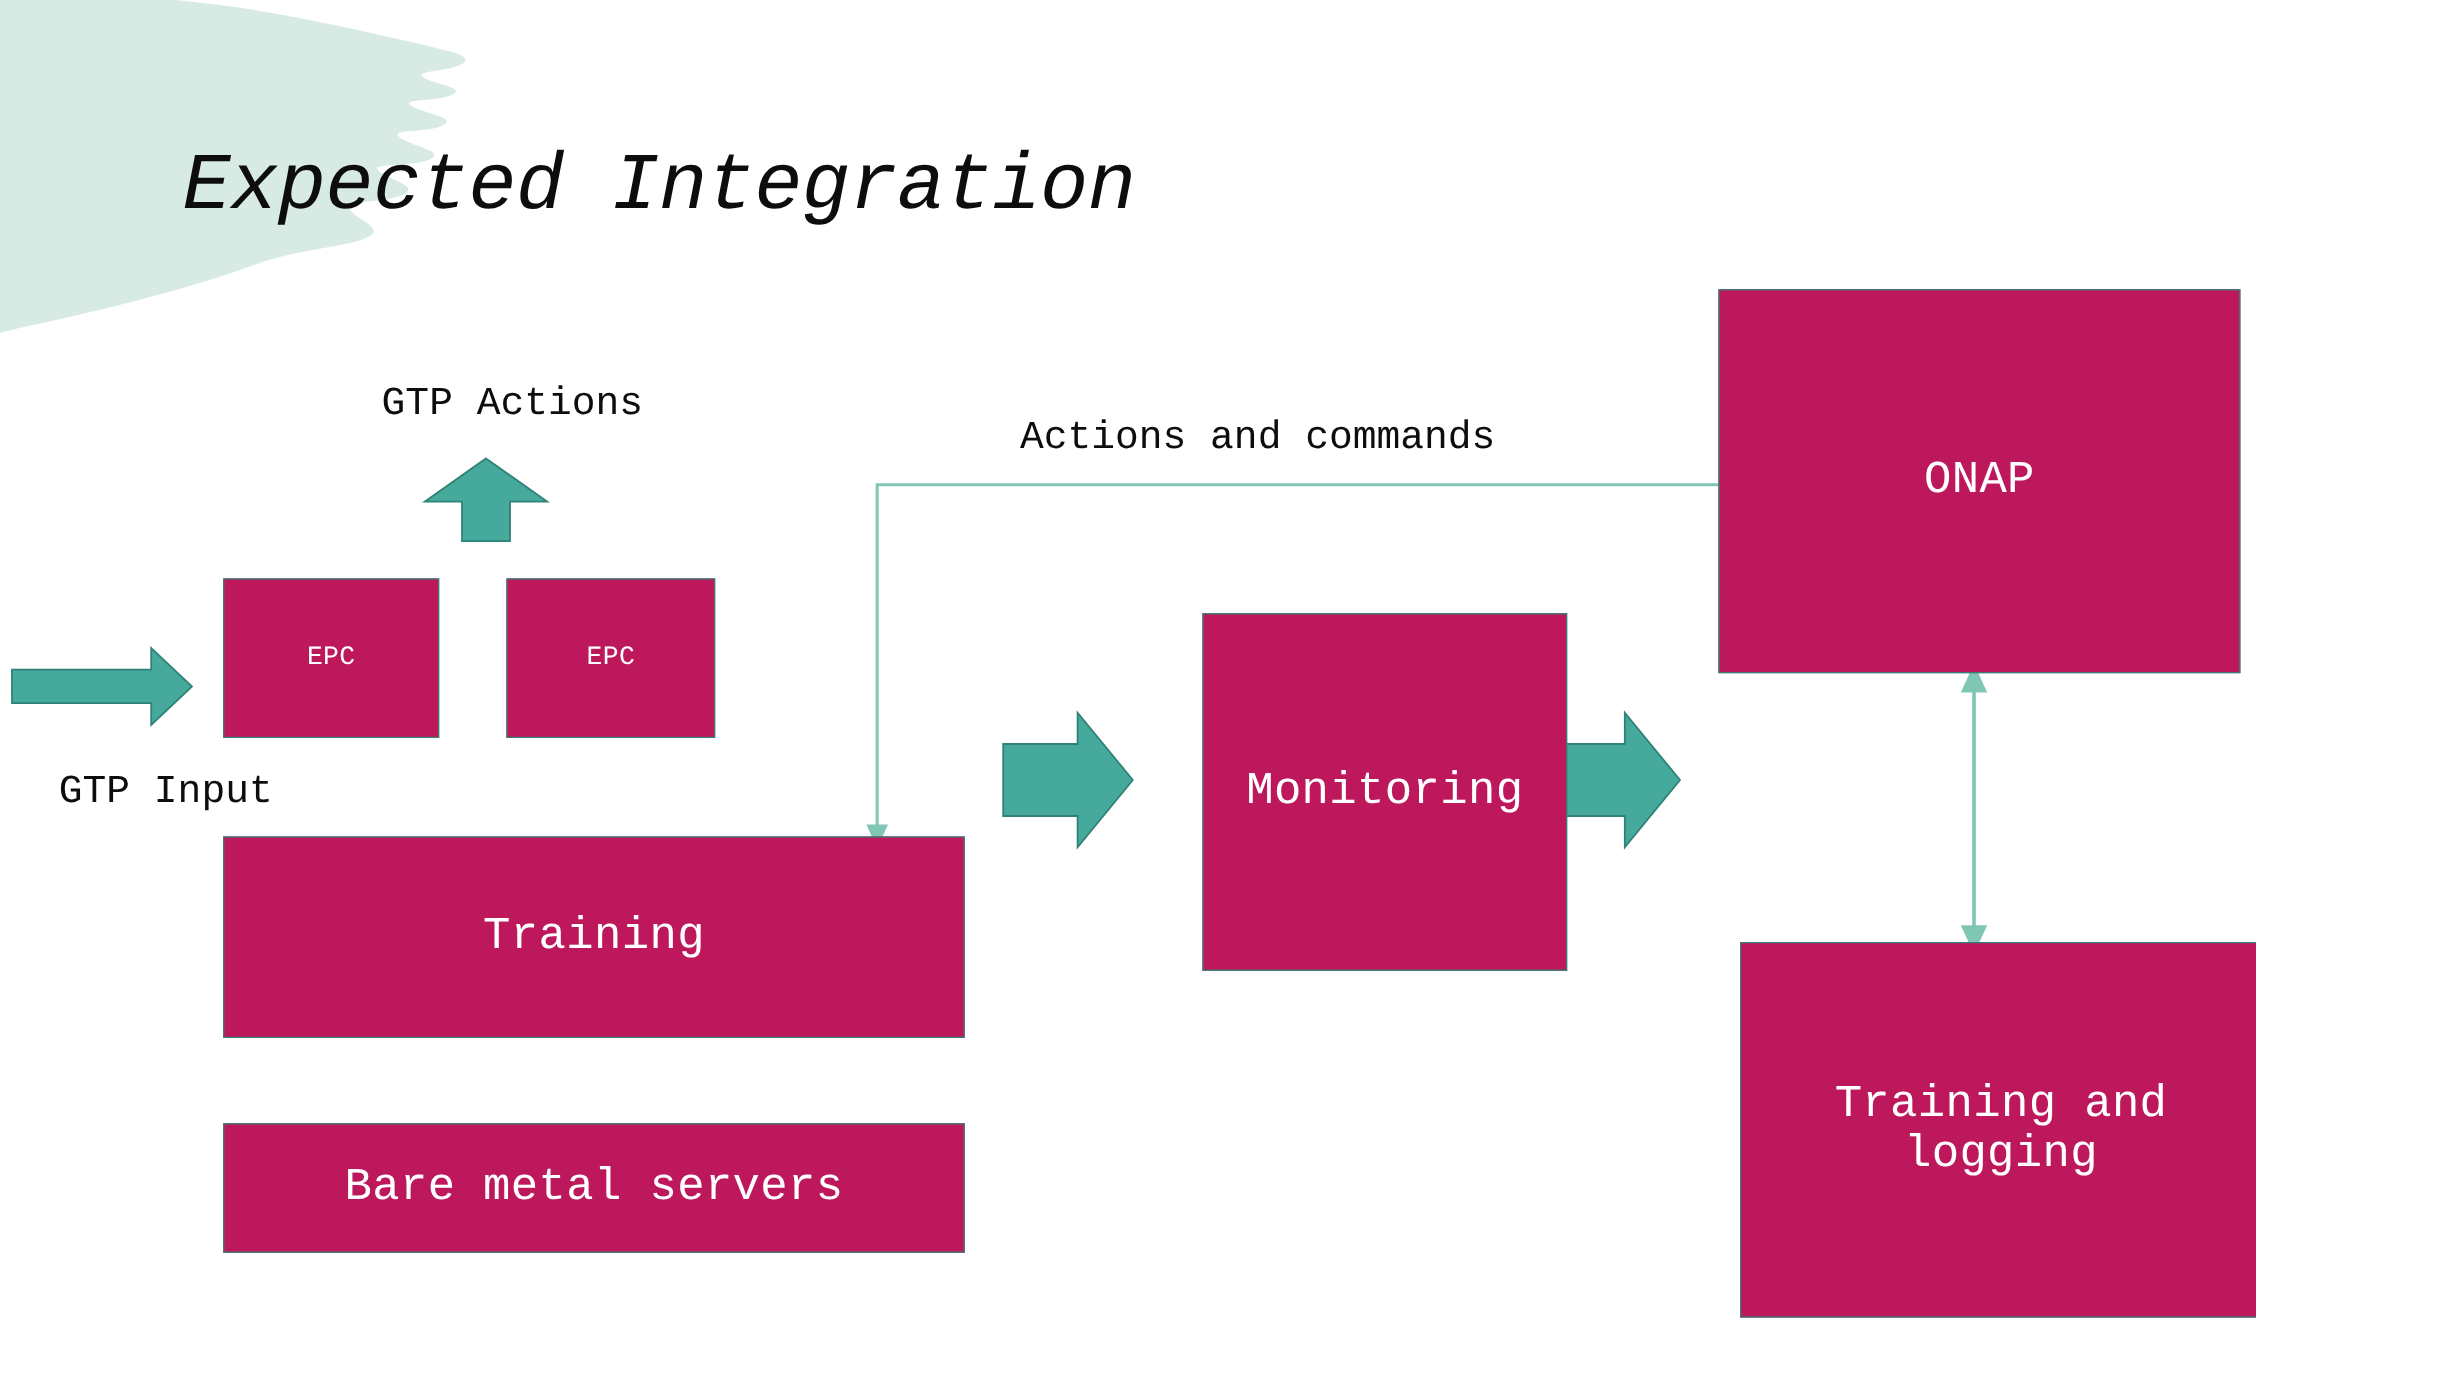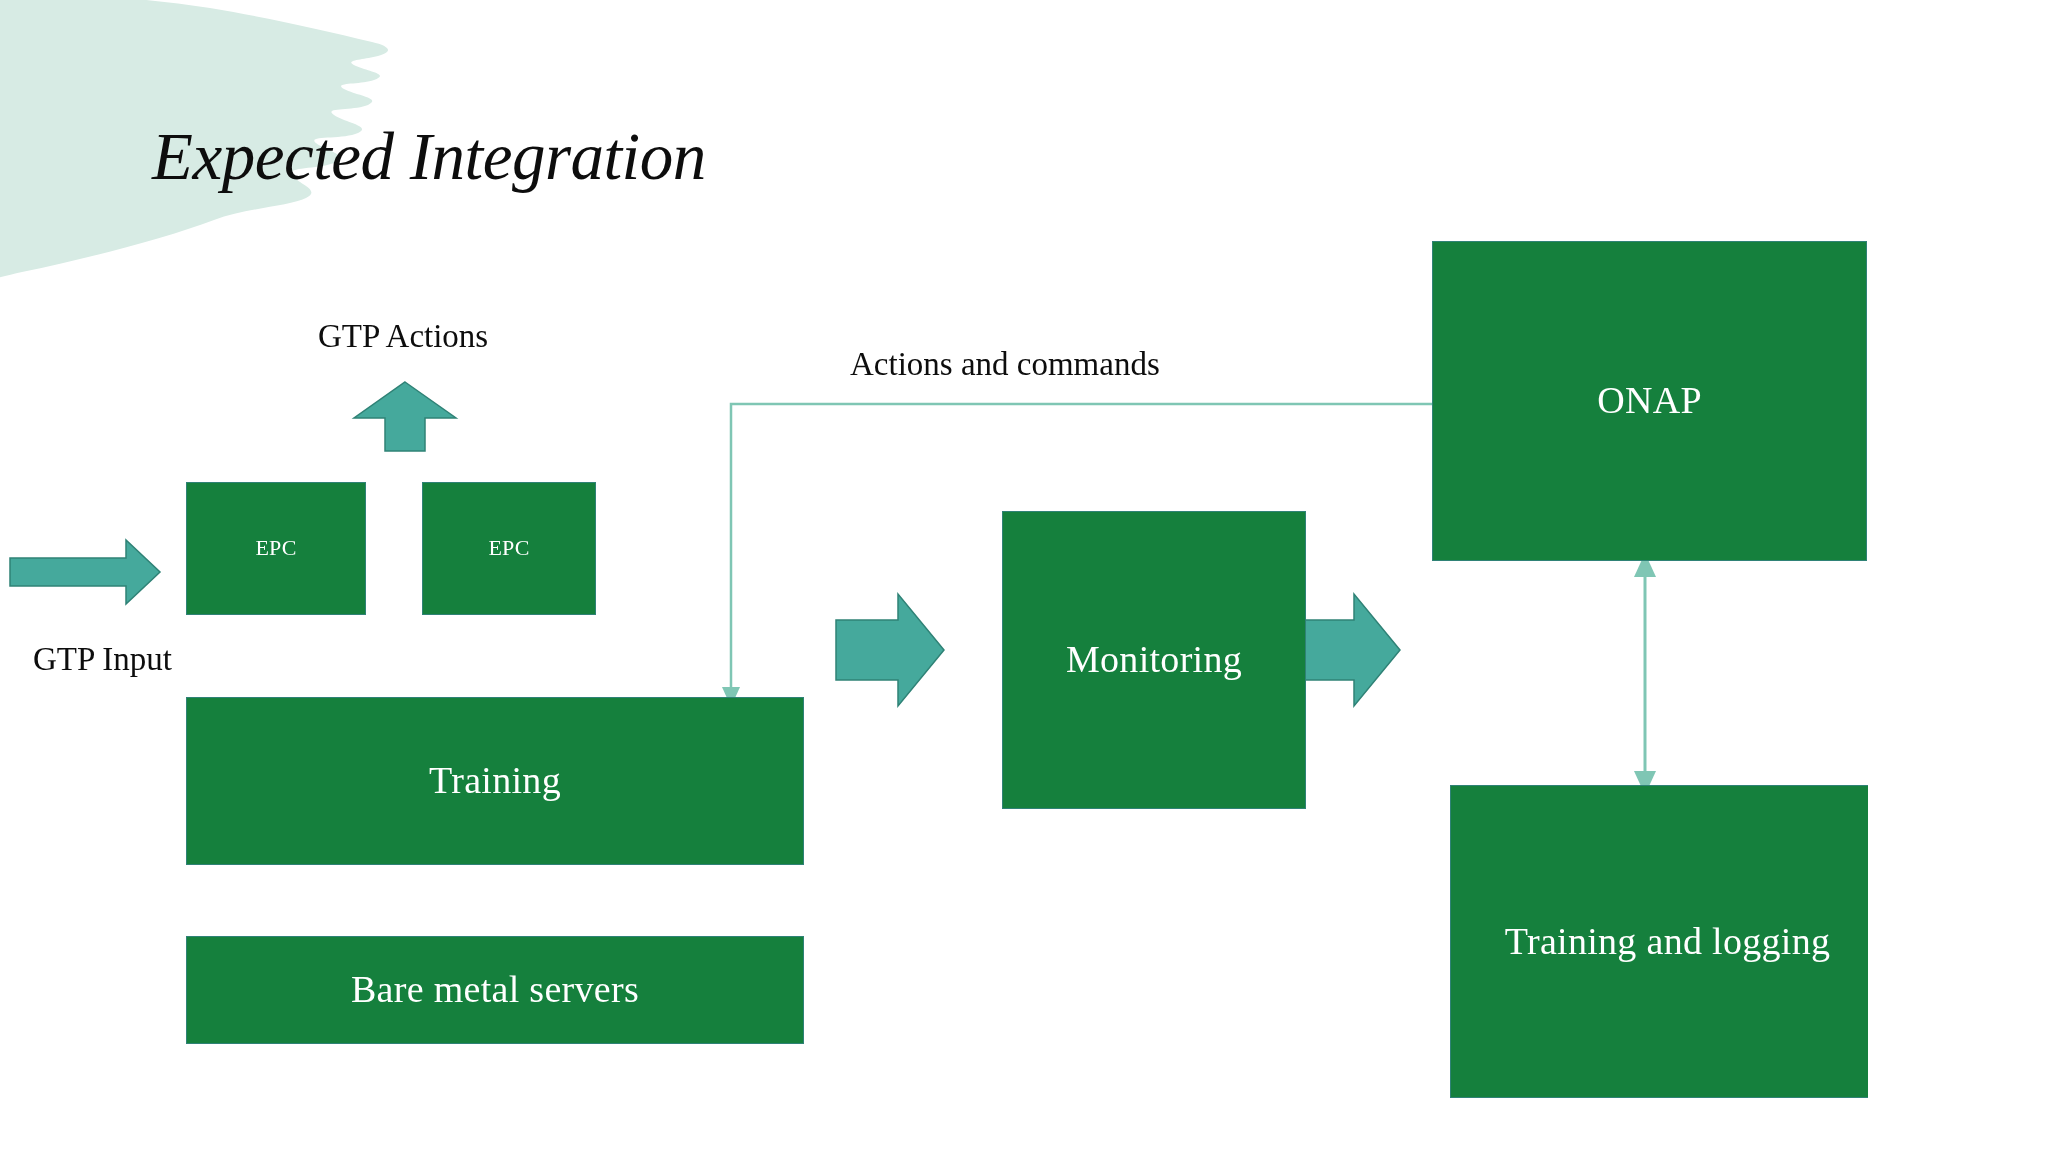--- a/index.html
+++ b/index.html
@@ -6,21 +6,22 @@
     margin: 0;
     padding: 0;
     background: #ffffff;
   }
   #slide {
     position: relative;
     width: 1868px;
     height: 1152px;
     background: #ffffff;
     overflow: hidden;
-    font-family: Liberation Serif, serif;
+    font-family: Liberation Mono, monospace;
+    padding-left: 12px;
   }
   
   #brush {
     position: absolute;
     left: -30px;
     top: -10px;
     width: 480px;
     height: 310px;
     pointer-events: none;
   }
@@ -33,21 +34,21 @@
     font-style: italic;
     font-weight: 400;
     color: #0d0d0d;
     letter-spacing: -0.5px;
     white-space: nowrap;
   }
   
   .box {
     position: absolute;
     box-sizing: border-box;
-    background: #15803d;
+    background: #be185d;
     border: 1.5px solid #2f8276;
     color: #ffffff;
     display: flex;
     align-items: center;
     justify-content: center;
     font-size: 34px;
     font-weight: 400;
     letter-spacing: 0.3px;
     text-align: center;
     line-height: 1.1;
@@ -86,21 +87,21 @@
              C376,133 402,136 388,143 C372,150 336,145 346,153
              C356,161 380,165 366,172 C350,180 316,176 322,185
              C328,194 352,200 336,208 C320,216 276,218 244,230
              C196,248 120,268 52,282 C30,287 12,292 0,296 Z" fill="#d7ebe4"></path>
   </svg>
 
   <div id="title">Expected Integration</div>
 
   <div class="plain-label" style="left:318px; top:318px;">GTP Actions</div>
 
-  <div class="plain-label" style="left:33px; top:641px;">GTP Input</div>
+  <div class="plain-label" style="left:49px; top:641px;">GTP Input</div>
 
   <div class="plain-label" style="left:850px; top:346px;">Actions and commands</div>
 
   <svg class="svg-layer">
 
     <g>
       <path d="M1432,404 L731,404 L731,696" fill="none" stroke="#7fc6b4" stroke-width="2.5"></path>
       <polygon points="731,707 722,687 740,687" fill="#7fc6b4"></polygon>
     </g>
 

